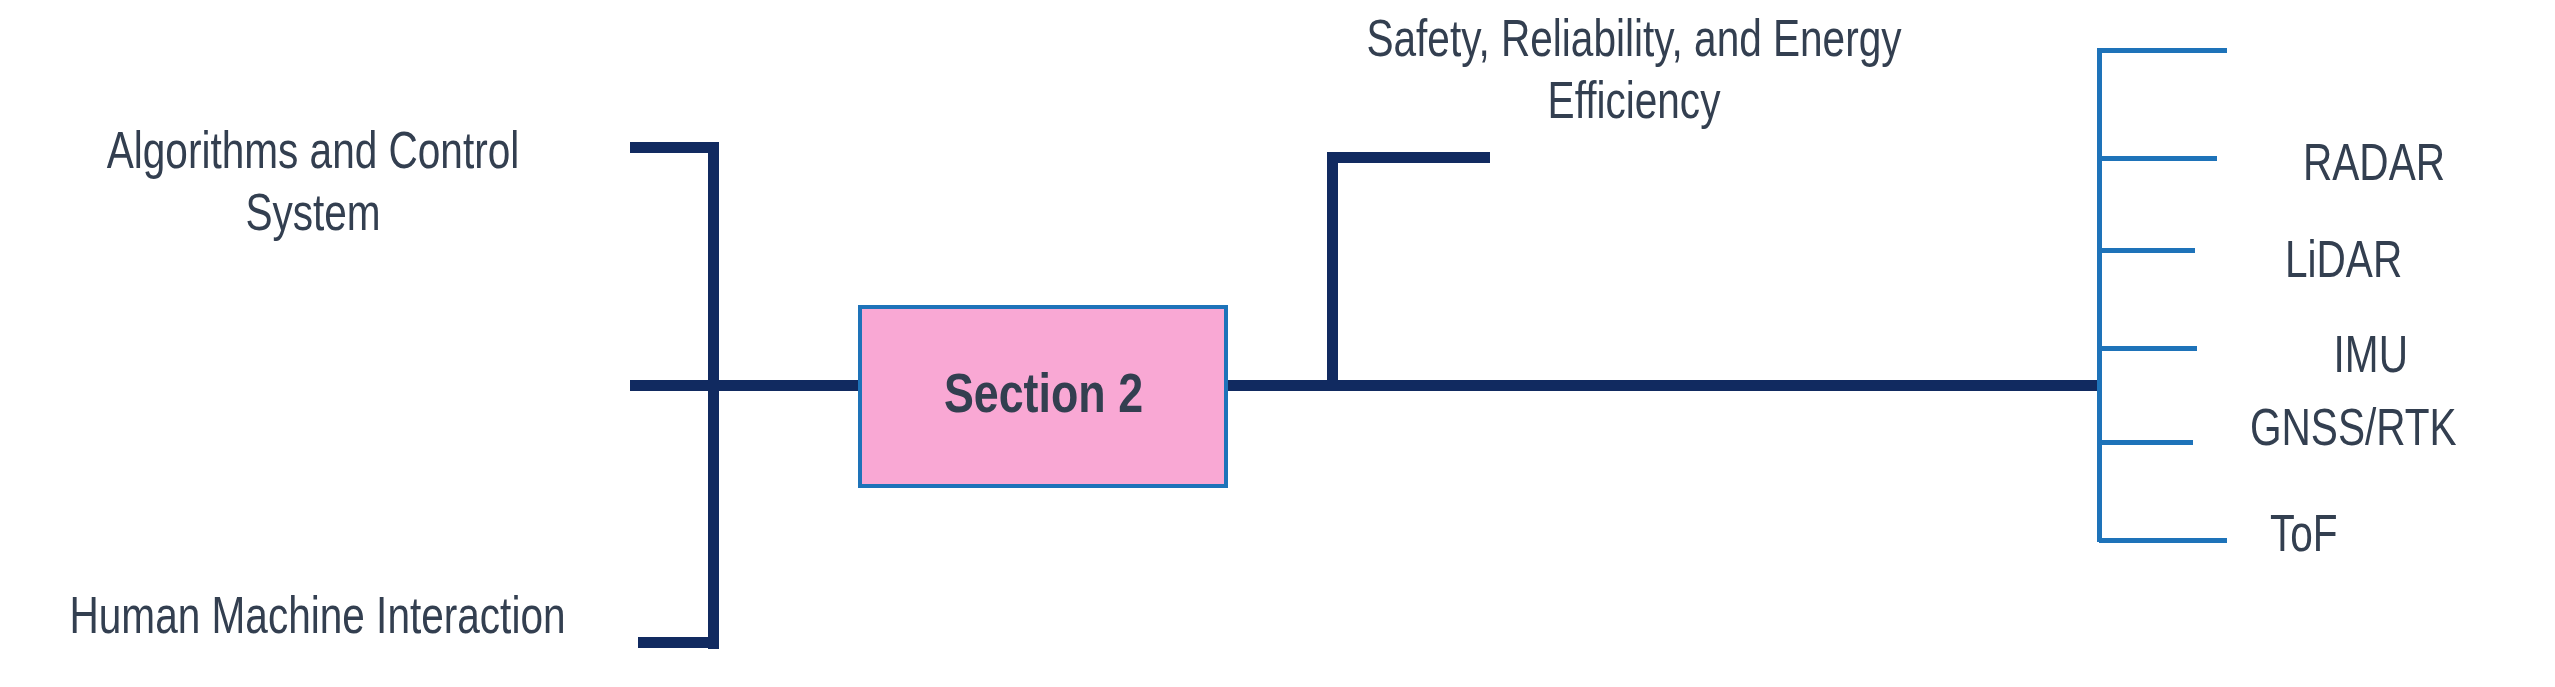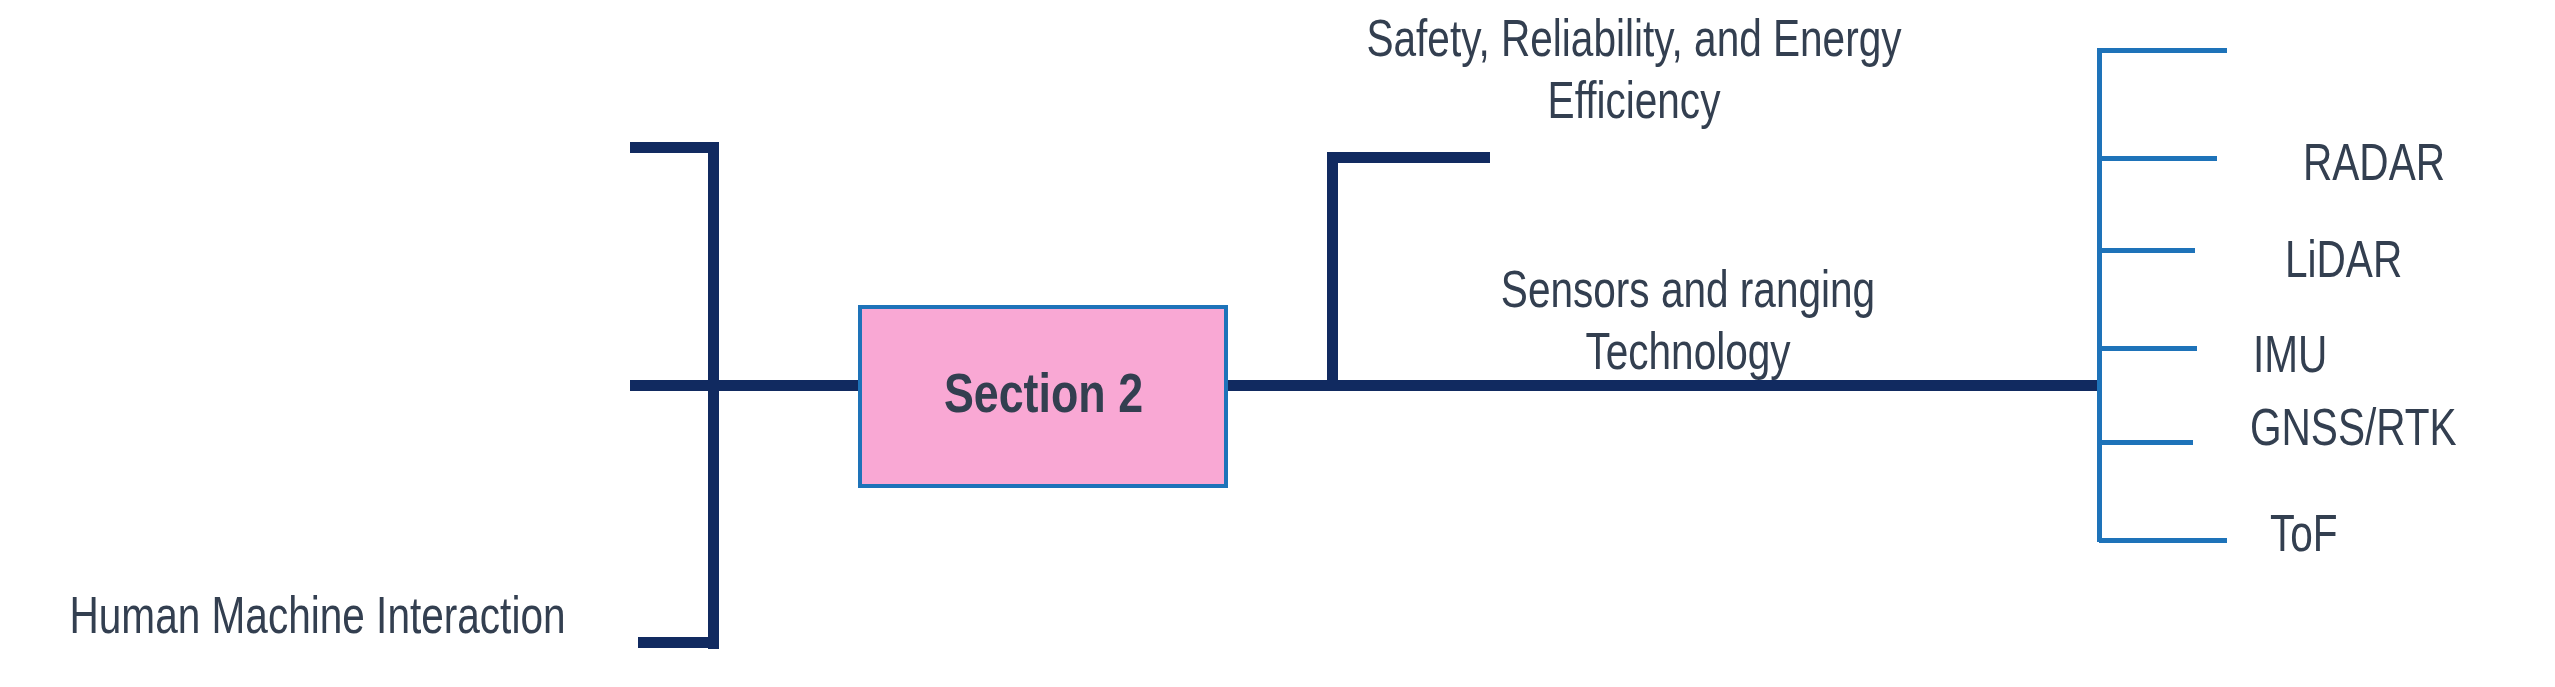--- a/index.html
+++ b/index.html
@@ -50,20 +50,24 @@
     transform:scaleX(0.80) translateY(-4px);
     transform-origin:center center;
     white-space:nowrap;
   }
 </style>
 </head>
 <body>
 
 <div id="stage">
 
+  <div class="lbl" style="left:33px;top:119px;width:560px;">
+    <span class="tx">Algorithms and Control</span>
+    <span class="tx">System</span>
+  </div>
 
 
   <div class="lbl" style="left:0px;top:584px;width:632px;">
     <span class="tx">Human Machine Interaction</span>
   </div>
 
   <div class="line dark" style="left:630px;top:142px;width:89px;height:11px;"></div>
   <div class="line dark" style="left:708px;top:142px;width:11px;height:507px;"></div>
   <div class="line dark" style="left:638px;top:637px;width:81px;height:11px;"></div>
   <div class="line dark" style="left:630px;top:380px;width:228px;height:11px;"></div>
@@ -75,41 +79,37 @@
   <div class="line dark" style="left:1228px;top:380px;width:871px;height:11px;"></div>
 
   <div class="line dark" style="left:1327px;top:152px;width:11px;height:239px;"></div>
   <div class="line dark" style="left:1327px;top:152px;width:163px;height:11px;"></div>
 
   <div class="lbl" style="left:1284px;top:7px;width:700px;">
     <span class="tx">Safety, Reliability, and Energy</span>
     <span class="tx">Efficiency</span>
   </div>
 
-  <div class="lbl" style="left:1388px;top:258px;width:600px;">
-    <span class="tx">Sensors and ranging</span>
-    <span class="tx">Technology</span>
-  </div>
 
   <div class="line blue" style="left:2097px;top:48px;width:5px;height:494px;"></div>
 
   <div class="line blue" style="left:2099px;top:48px;width:128px;height:5px;"></div>
   <div class="line blue" style="left:2099px;top:156px;width:118px;height:5px;"></div>
   <div class="line blue" style="left:2099px;top:248px;width:96px;height:5px;"></div>
   <div class="line blue" style="left:2099px;top:346px;width:98px;height:5px;"></div>
   <div class="line blue" style="left:2099px;top:440px;width:94px;height:5px;"></div>
   <div class="line blue" style="left:2099px;top:538px;width:128px;height:5px;"></div>
 
   <div class="lbl left-align" style="left:2262px;top:131px;width:293px;margin-left:41px;">
     <span class="tx">RADAR</span>
   </div>
   <div class="lbl left-align" style="left:2250px;top:228px;width:305px;margin-left:35px;">
     <span class="tx">LiDAR</span>
   </div>
-  <div class="lbl left-align" style="left:2253px;top:323px;width:302px;">
+  <div class="lbl left-align" style="left:2253px;top:323px;width:302px;text-align:center;">
     <span class="tx">IMU</span>
   </div>
   <div class="lbl left-align" style="left:2250px;top:396px;width:305px;">
     <span class="tx">GNSS/RTK</span>
   </div>
   <div class="lbl left-align" style="left:2250px;top:502px;width:305px;margin-left:20px;">
     <span class="tx">ToF</span>
   </div>
 
 </div>

